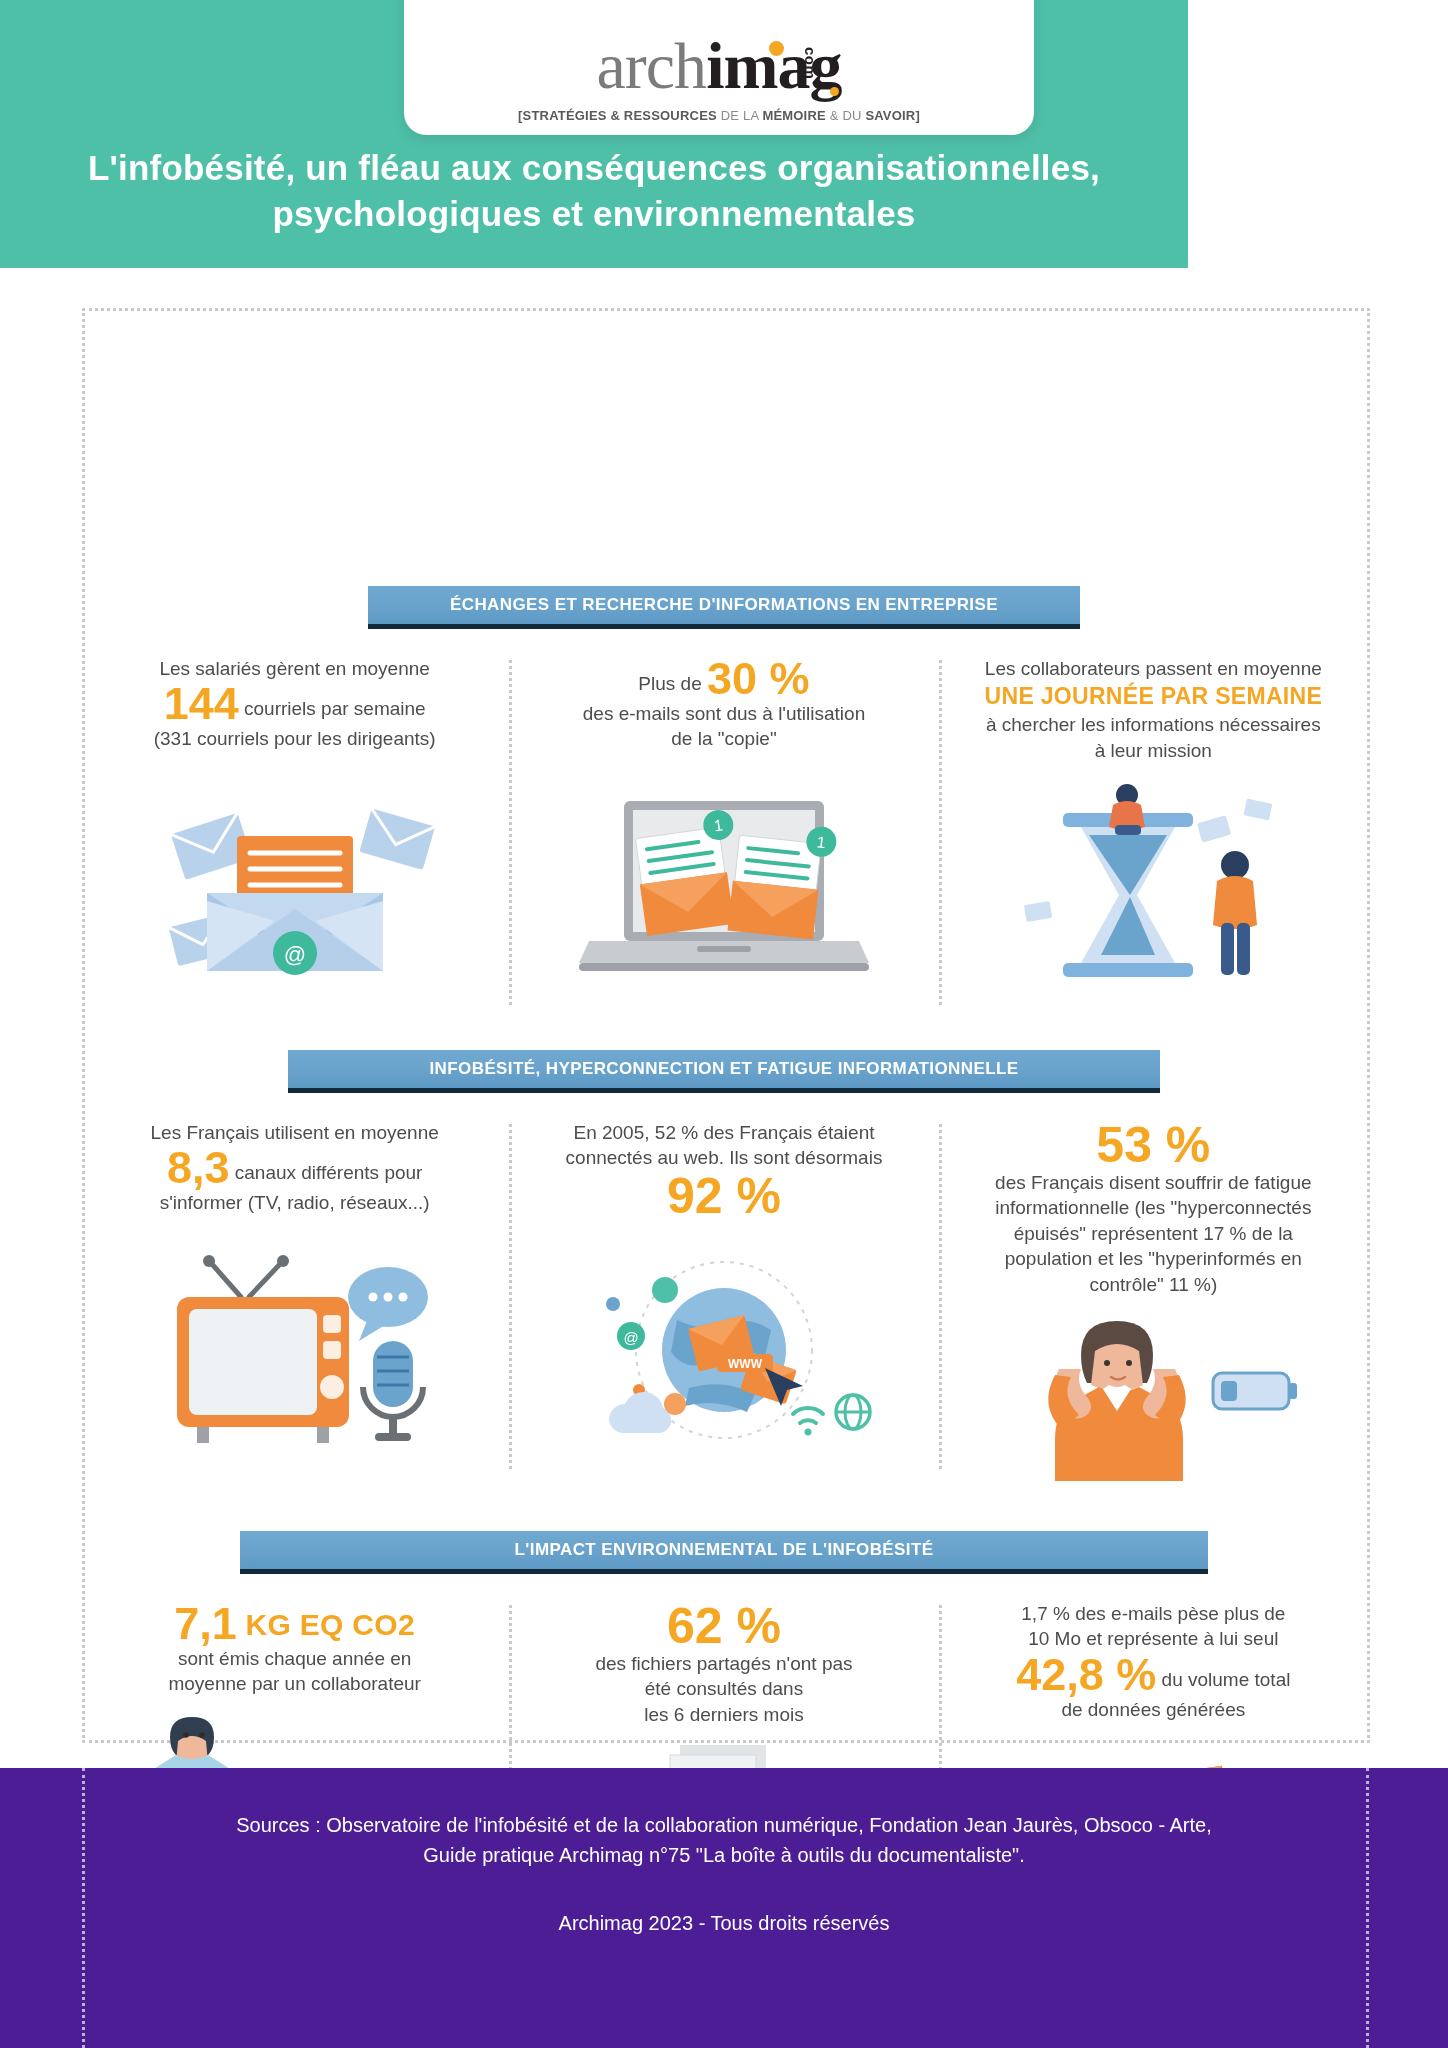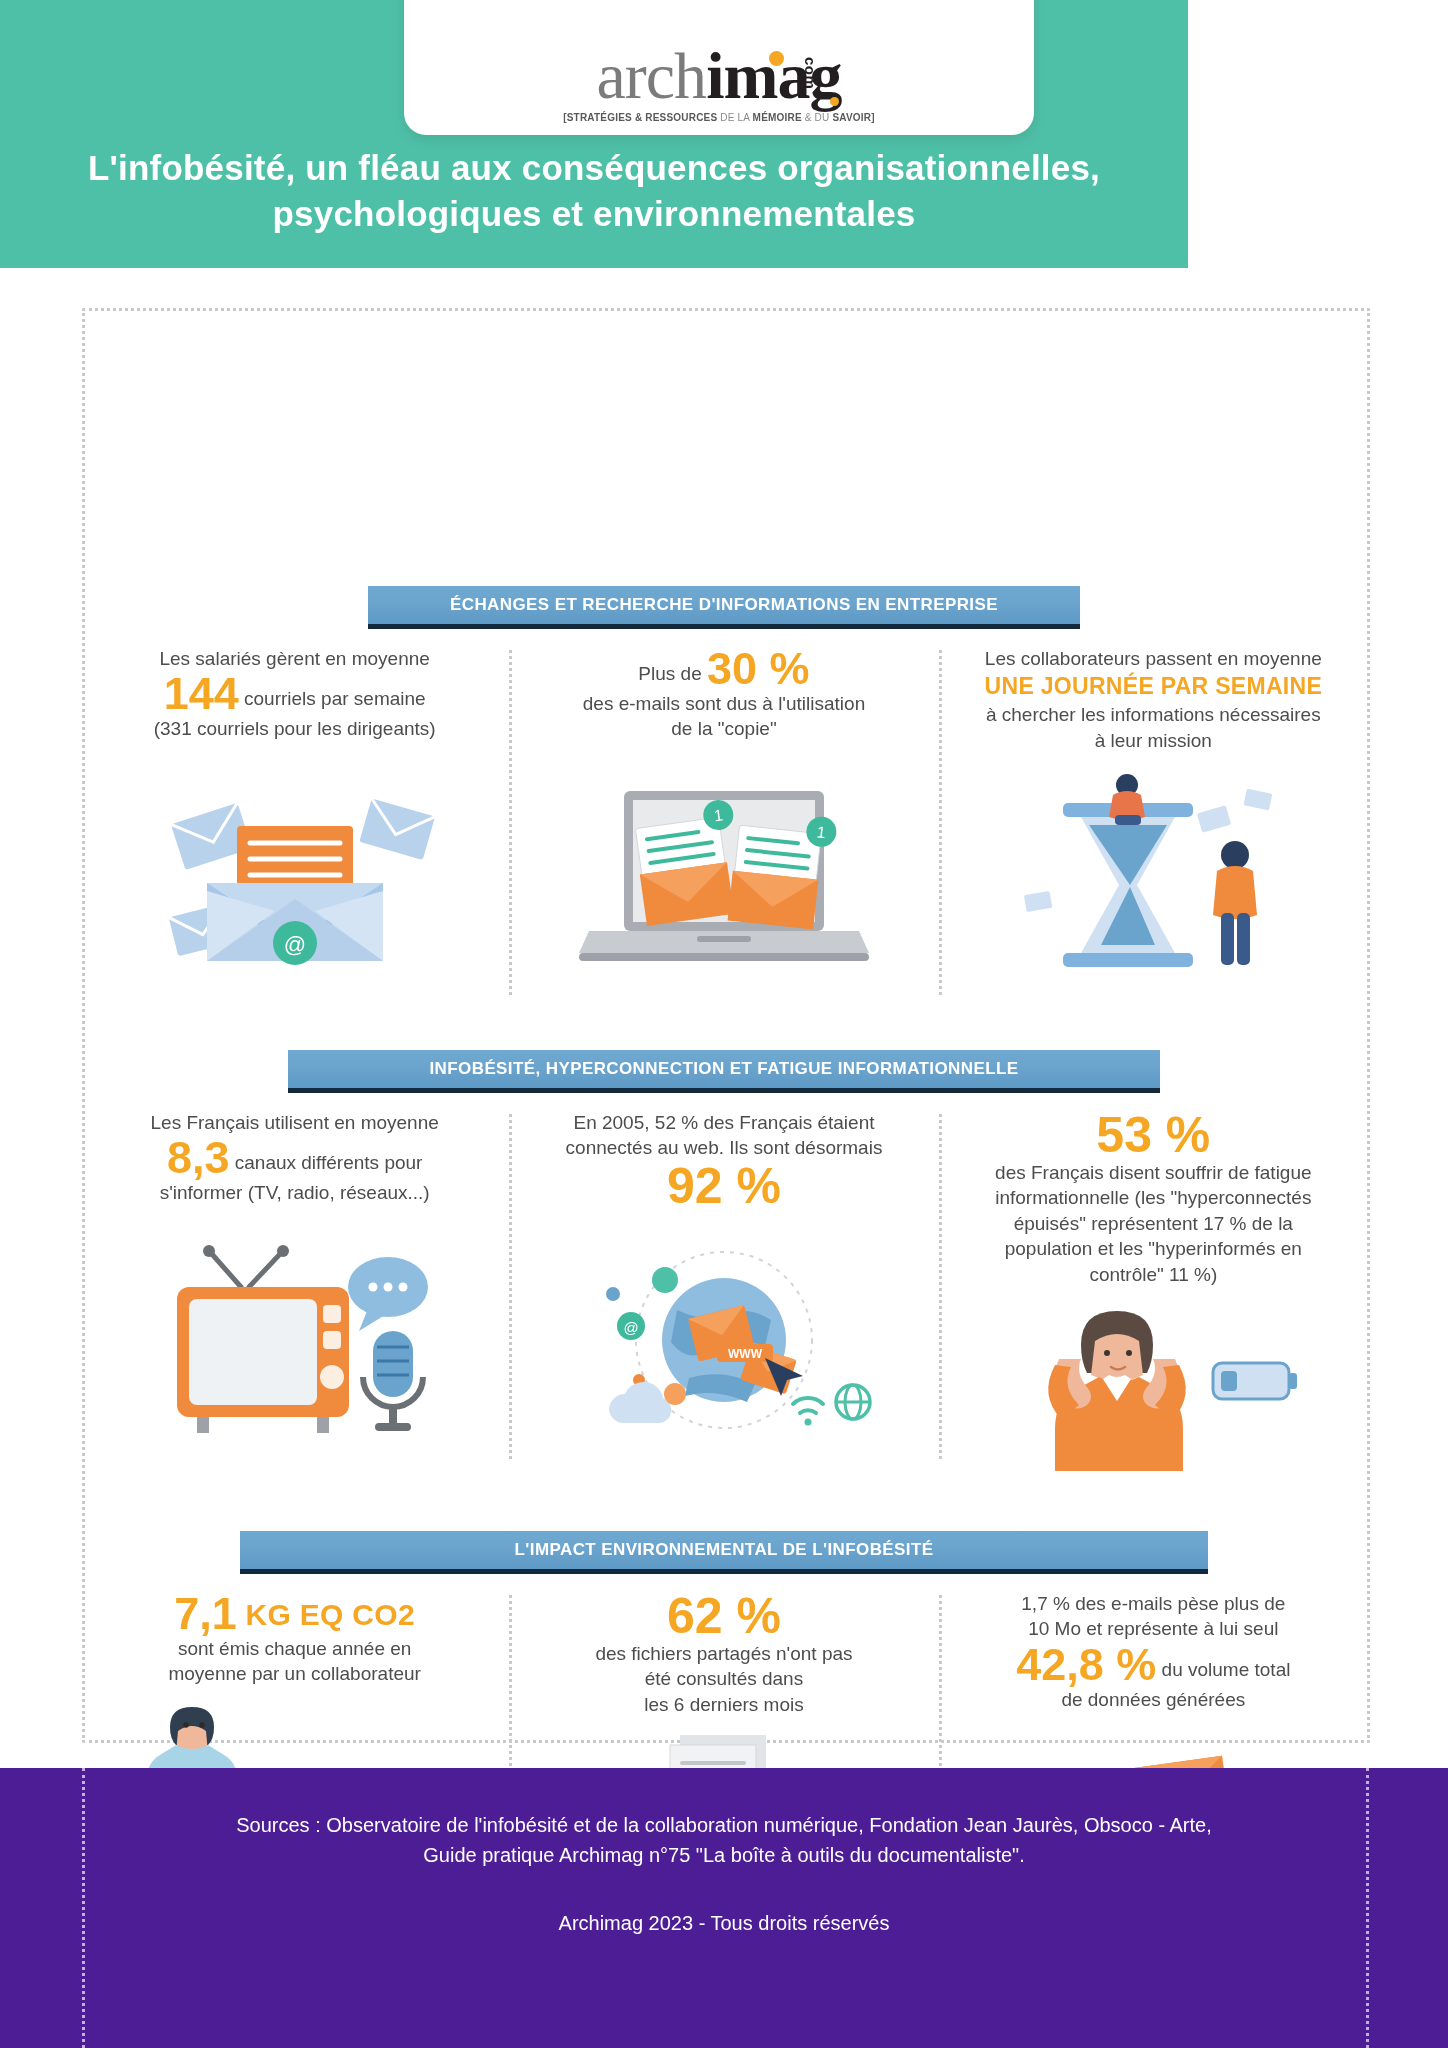--- a/index.html
+++ b/index.html
@@ -66,25 +66,25 @@
     top: 12px;
   }
   .logo-com-dot {
     position: absolute;
     width: 9px; height: 9px;
     border-radius: 50%;
     background: #f5a623;
     right: 2px; top: 52px;
   }
   .logo-tagline {
-    font-size: 10px;
+    font-size: 13px;
     font-weight: 700;
     color: #58595b;
     letter-spacing: 0.2px;
-    margin-top: 4px;
+    margin-top: 10px;
     white-space: nowrap;
   }
   .logo-tagline .lt-light { font-weight: 400; color: #8a8a8a; }
 
   .header-title {
     position: absolute;
     left: 0; right: 0;
     top: 145px;
     text-align: center;
     color: #ffffff;
@@ -126,21 +126,21 @@
     display: flex;
     align-items: center;
     justify-content: center;
     text-transform: uppercase;
     box-shadow: 0 5px 0 0 #14283c;
   }
 
   .cols {
     display: flex;
     width: 1288px;
-    margin: 0 auto;
+    margin: 10px auto;
     padding-top: 22px;
   }
   .col {
     flex: 1 1 33.33%;
     position: relative;
     padding: 0 14px;
     display: flex;
     flex-direction: column;
     align-items: center;
   }

